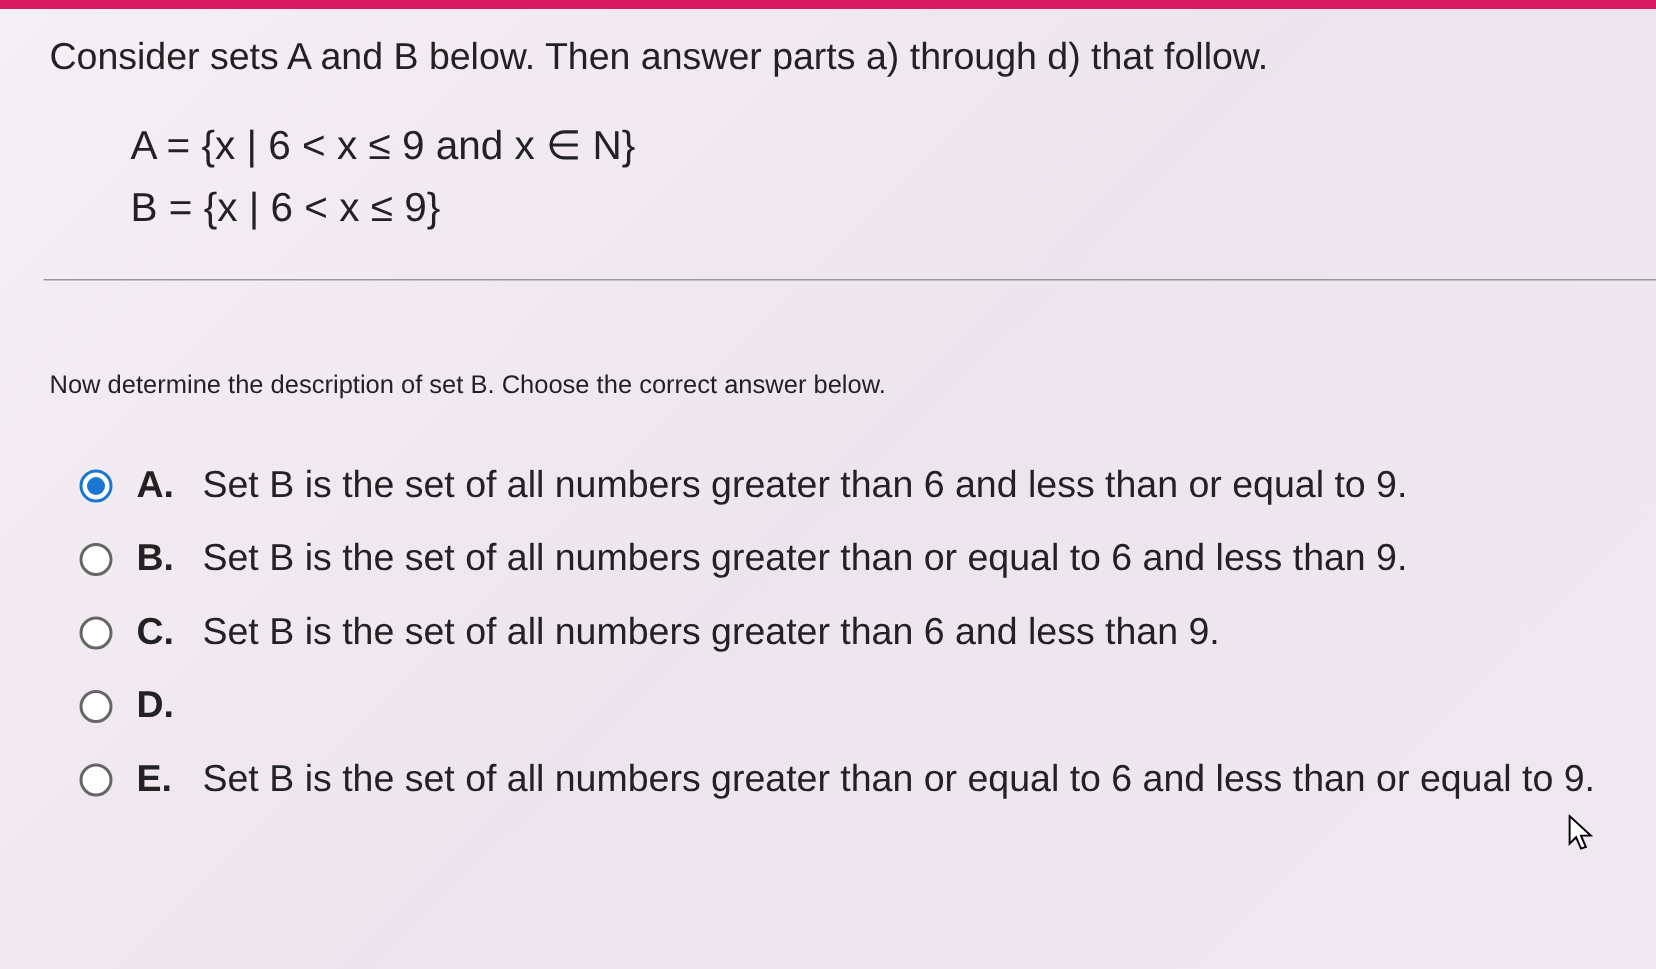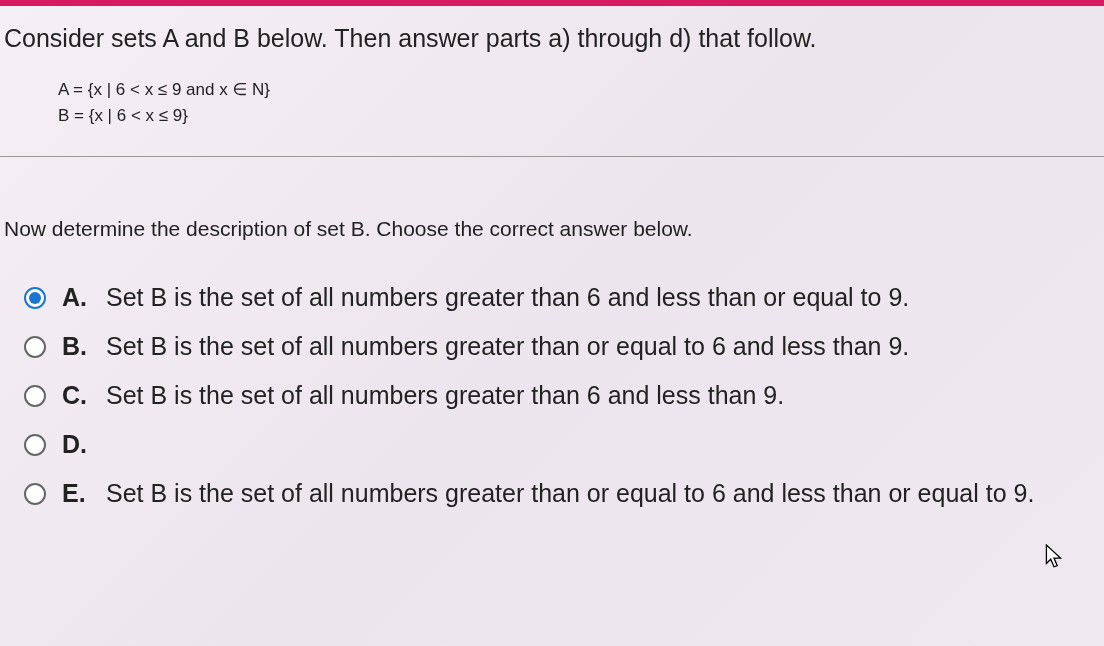--- a/index.html
+++ b/index.html
@@ -15,41 +15,42 @@
       position: relative;
       overflow: hidden;
     }
     .top-bar {
       height: 6px;
       background: #d81b60;
       width: 100%;
     }
     .content {
       padding: 18px 0 0 0;
+      margin-left: 29px;
     }
     .question-text {
       font-size: 25px;
       color: #222;
       padding: 0 4px 16px 4px;
       font-weight: 400;
     }
     .sets-block {
       padding: 8px 0 28px 58px;
-      font-size: 17px;
+      font-size: 27px;
       color: #222;
       line-height: 1.5;
     }
     .divider {
       border: none;
       border-top: 1.5px solid #999;
       margin: 0 0 0 0;
       width: 100%;
     }
     .sub-question {
-      font-size: 21px;
+      font-size: 17px;
       color: #222;
       padding: 60px 4px 32px 4px;
     }
     .options {
       padding: 0 0 0 24px;
     }
     .option-row {
       display: flex;
       align-items: center;
       padding: 10px 0;

